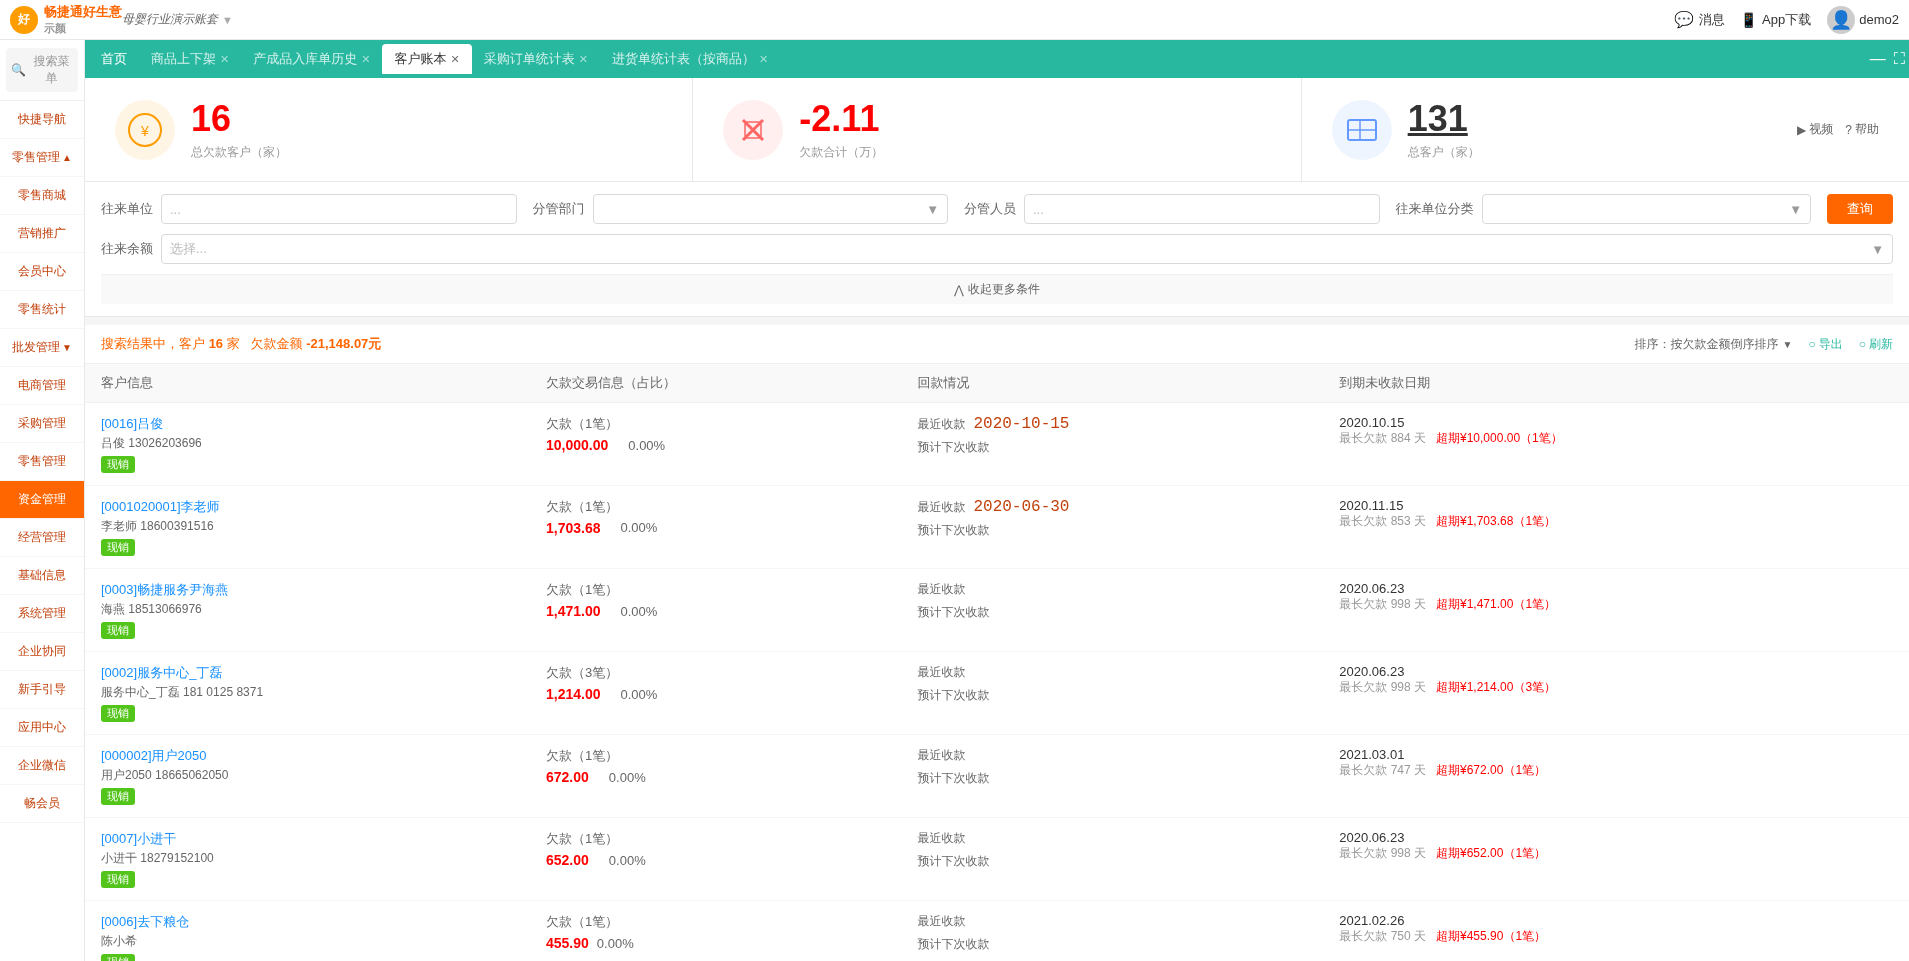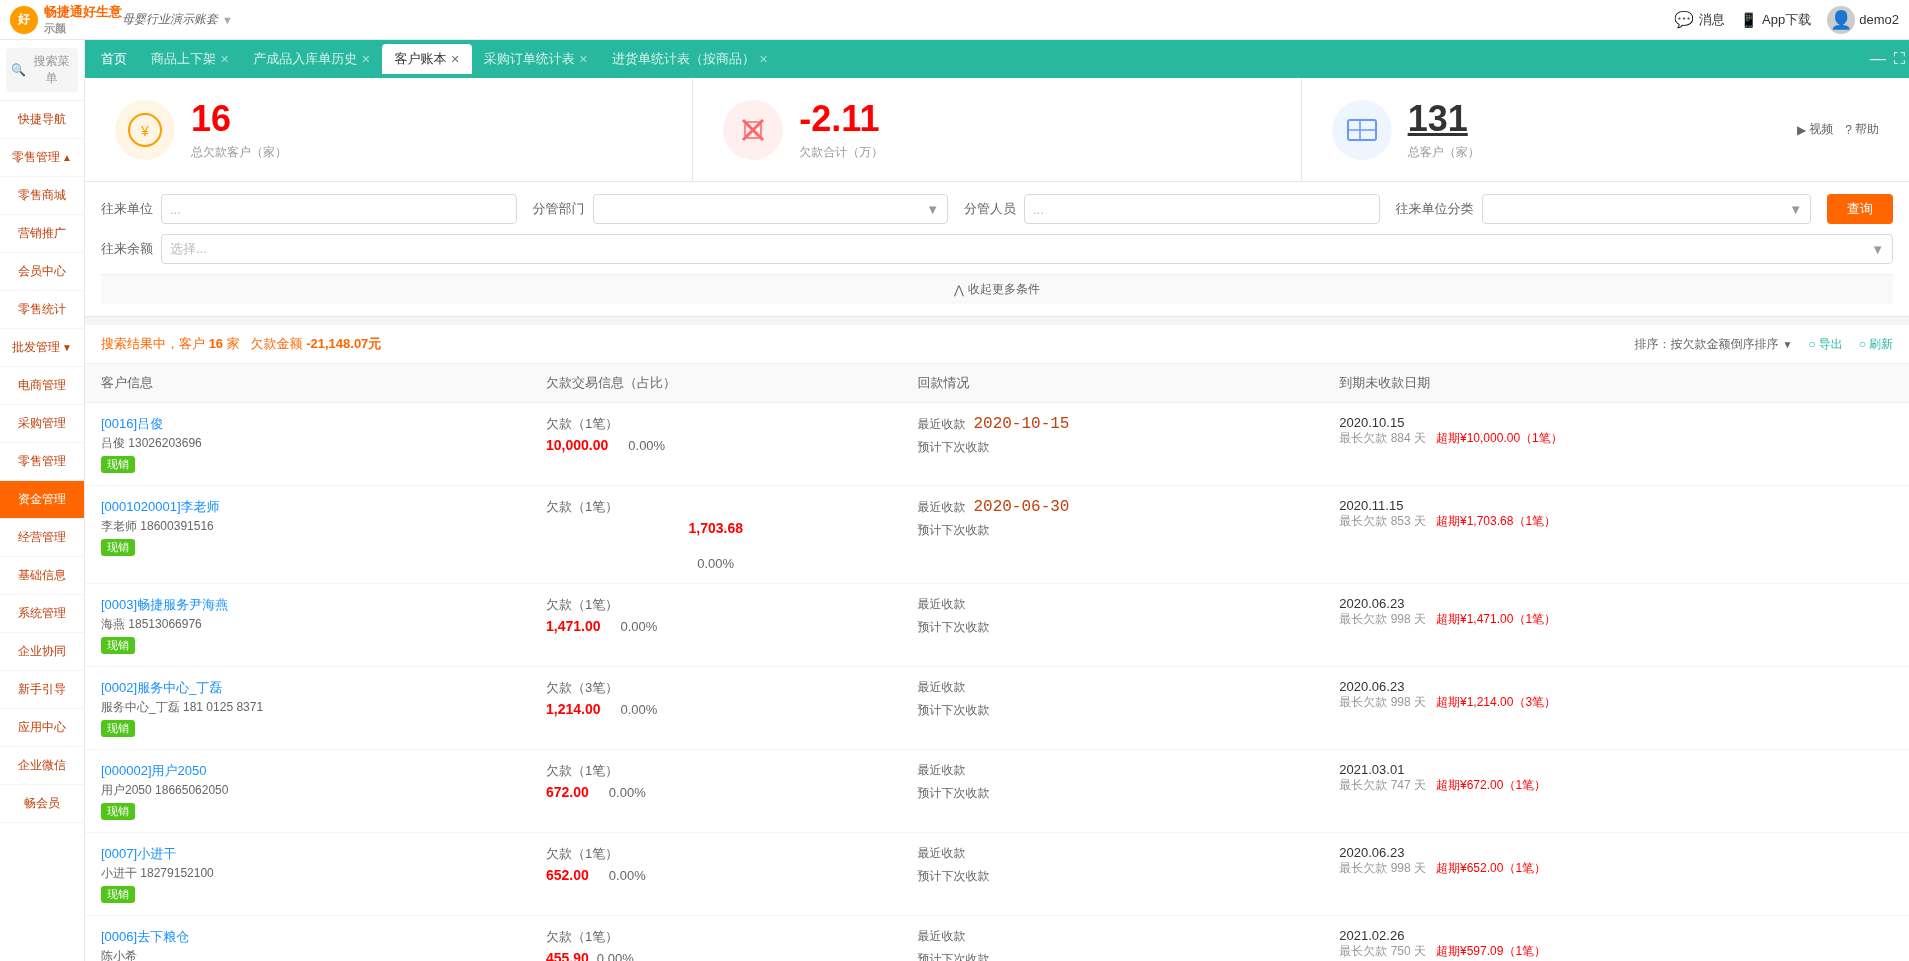--- a/index.html
+++ b/index.html
@@ -389,21 +389,21 @@
     </td>
   </tr>
                 <tr>
     <td>
       <div class="customer-code">[0001020001]李老师</div>
       <div class="customer-name">李老师  18600391516</div>
       <span class="customer-badge">现销</span>
     </td>
     <td>
       <div class="debt-count">欠款（1笔）</div>
-      <div style="display:flex;align-items:center;gap:20px;margin-top:4px;flex-direction:column;">
+      <div style="display:flex;gap:20px;margin-top:4px;">
         <span class="debt-amount">1,703.68</span>
         <span class="debt-percent">0.00%</span>
       </div>
     </td>
     <td>
       <div style="display:flex;align-items:center;gap:8px;">
         <span class="recovery-label">最近收款</span>
         <span class="recovery-date">2020-06-30</span>
       </div>
       <div style="margin-top:6px;">
@@ -551,21 +551,21 @@
         <span class="recovery-label">最近收款</span>
         <span class="recovery-date"></span>
       </div>
       <div style="margin-top:6px;">
         <span class="recovery-label">预计下次收款</span>
       </div>
     </td>
     <td>
       <div class="overdue-date">2021.02.26</div>
       <div class="overdue-days">最长欠款 750 天 &nbsp;
-        <span class="overdue-amount">超期¥597.09（1笔）</span>
+        <span class="overdue-amount">超期¥455.90（1笔）</span>
       </div>
     </td>
   </tr>
               </tbody>
           </table>
         </div>
 
       </div>
     </div>
   </div>

